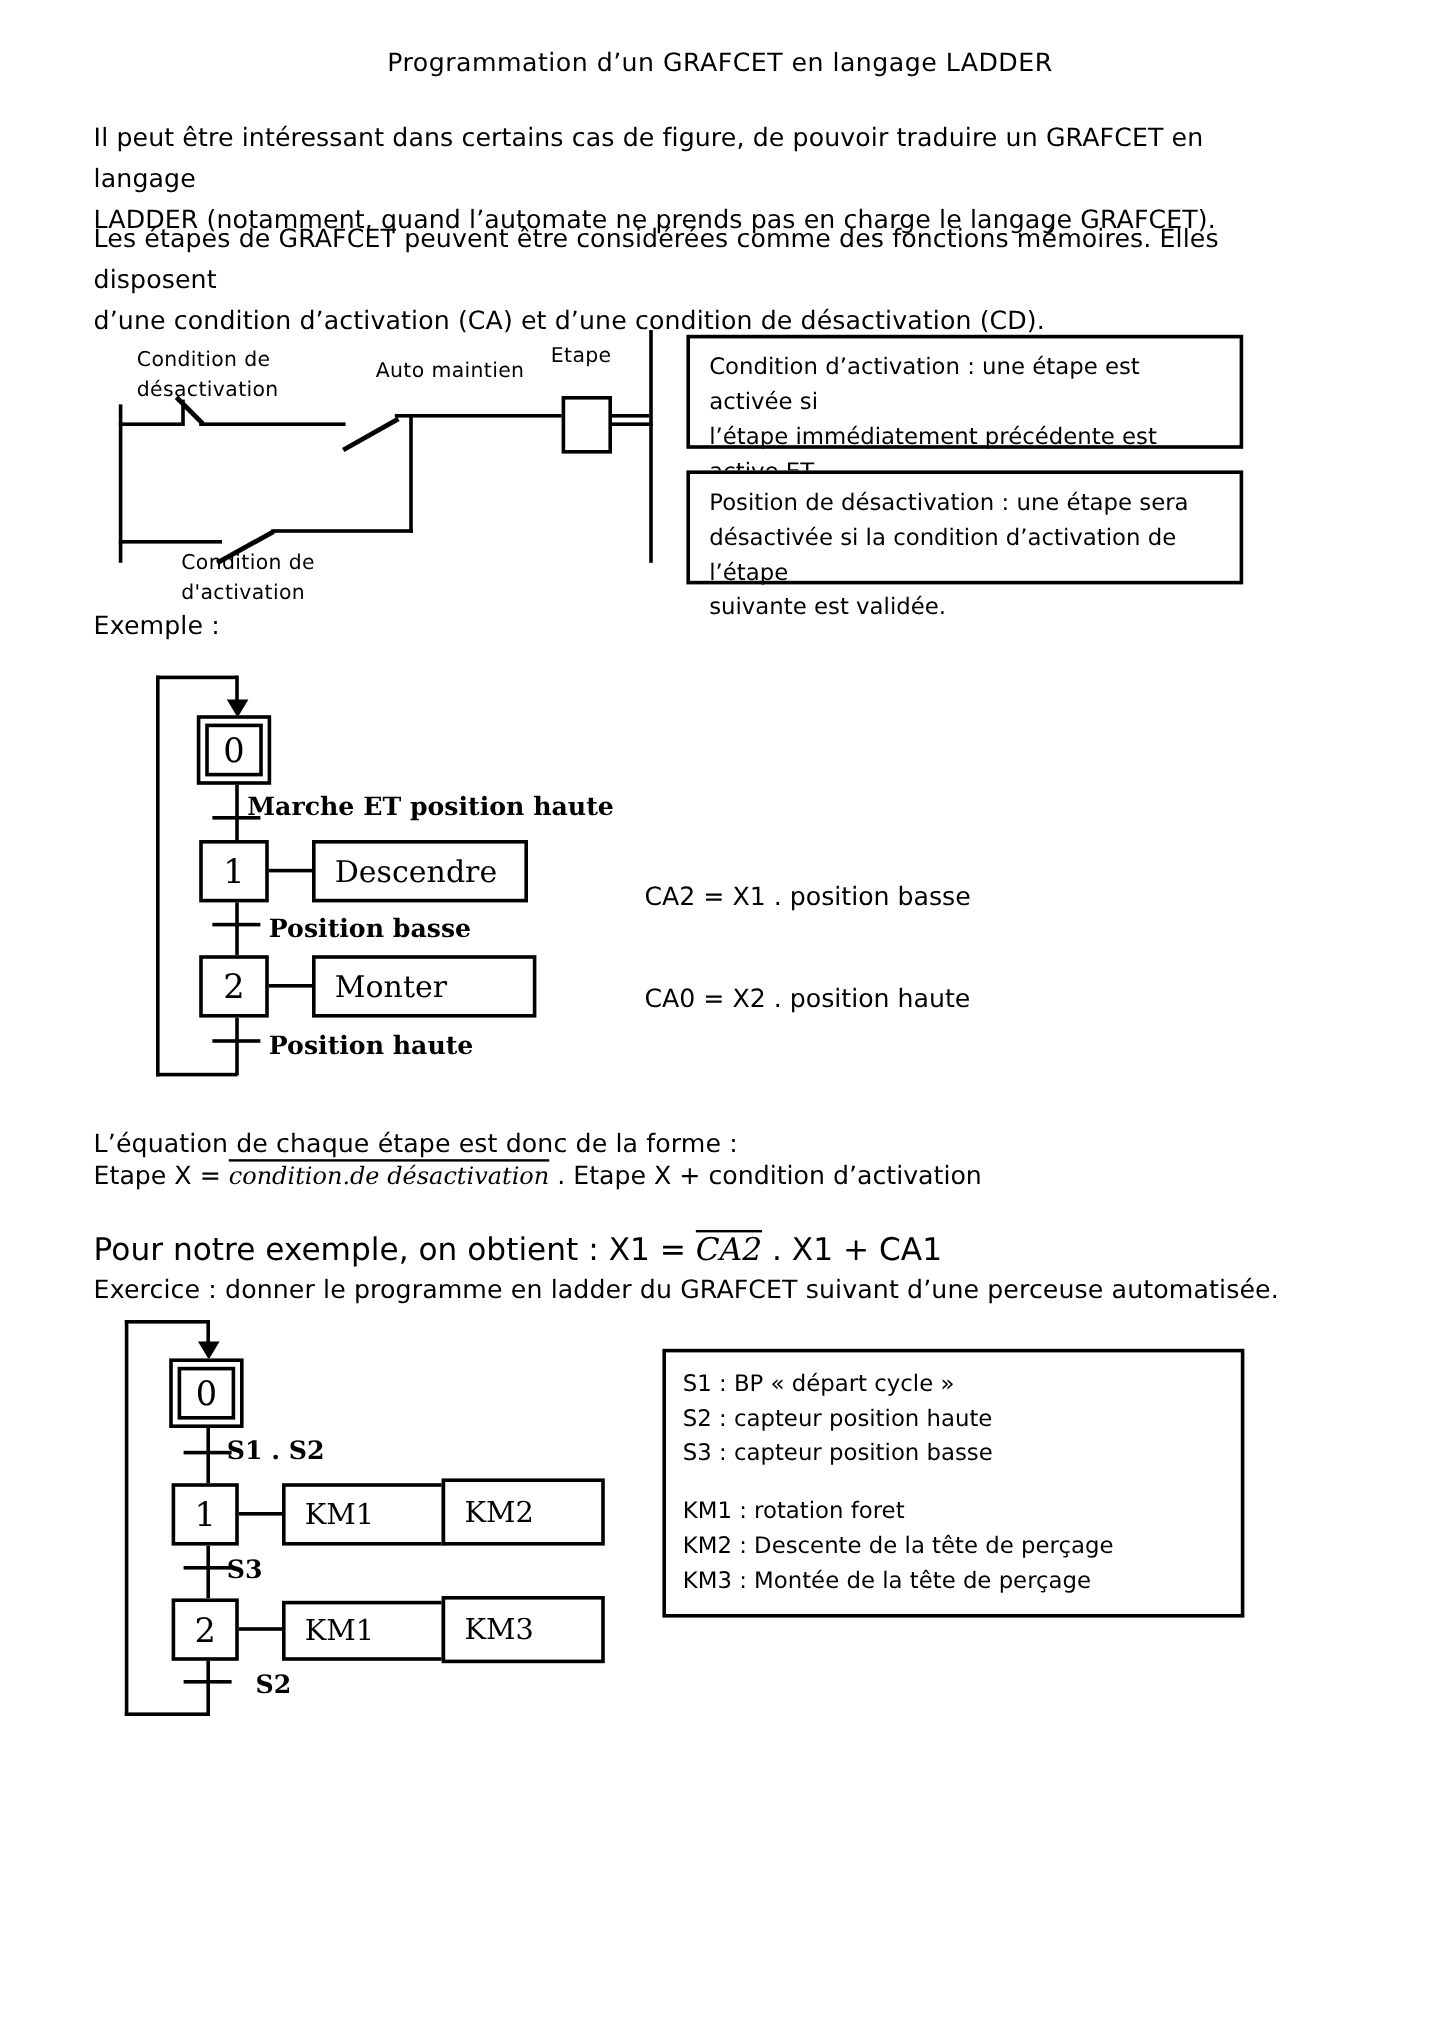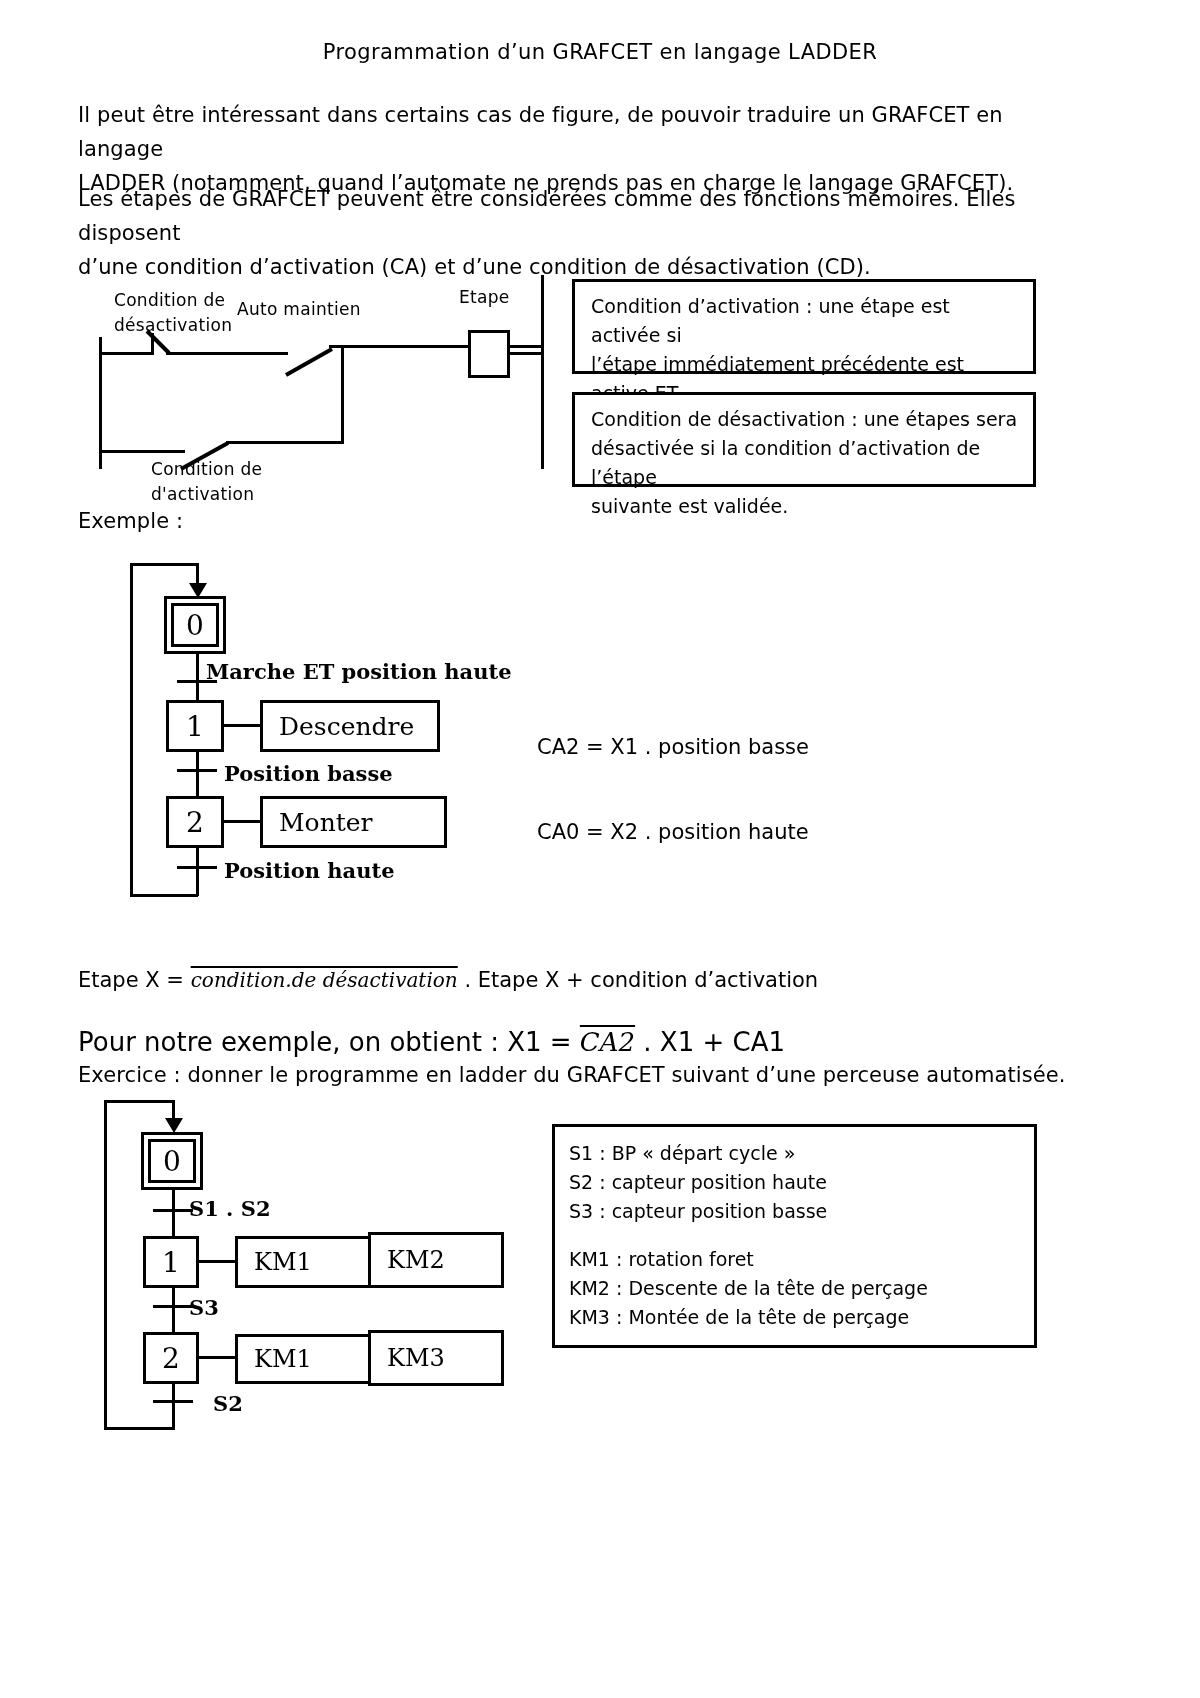--- a/index.html
+++ b/index.html
@@ -152,21 +152,21 @@
   <div class="para" style="left:78px; top:182px; width:960px;">Les étapes de GRAFCET peuvent être considérées comme des fonctions mémoires. Elles disposent
 d’une condition d’activation (CA) et d’une condition de désactivation (CD).</div>
 
   <div class="para" style="left:78px; top:98px; width:960px;">Il peut être intéressant dans certains cas de figure, de pouvoir traduire un GRAFCET en langage
 LADDER (notamment, quand l’automate ne prends pas en charge le langage GRAFCET).</div>
 
   <div>
 
     <div class="ladder-label" style="left:114px; top:288px; width:170px;">Condition de
 désactivation</div>
-    <div class="ladder-label" style="left:237px; top:297px; width:200px;">Auto maintien</div>
+    <div class="ladder-label" style="left:237px; top:297px; width:200px;text-align:right;">Auto maintien</div>
     <div class="ladder-label" style="left:459px; top:285px; width:120px;">Etape</div>
     <div class="ladder-label" style="left:151px; top:457px; width:180px;">Condition de
 d'activation</div>
 
     <div class="vline" style="left:99px; top:337px; height:132px;"></div>
 
     <div class="vline" style="left:541px; top:275px; height:194px;"></div>
 
     <div class="hline" style="left:99px; top:352px; width:52px;"></div>
 
@@ -191,21 +191,21 @@
       <line x1="3" y1="44" x2="50" y2="18" stroke="#000" stroke-width="4"></line>
     </svg>
     <div class="hline" style="left:226px; top:441px; width:118px;"></div>
 
     <div class="vline" style="left:341px; top:345px; height:99px;"></div>
   </div>
 
   <div class="callout" style="left:572px; top:279px; width:464px; height:95px;">Condition d’activation : une étape est activée si
 l’étape immédiatement précédente est active ET
 que la transition associée est perçage.</div>
-  <div class="callout" style="left:572px; top:392px; width:464px; height:95px;">Condition de désactivation : une étapes sera
+  <div class="callout" style="left:572px; top:392px; width:464px; height:95px;">Position de désactivation : une étape sera
 désactivée si la condition d’activation de l’étape
 suivante est validée.</div>
 
   <div class="para" style="left:78px; top:504px;">Exemple :</div>
 
   <div>
 
     <div class="hline" style="left:130px; top:563px; width:68px;"></div>
     <div class="vline" style="left:130px; top:563px; height:334px;"></div>
     <div class="hline" style="left:130px; top:894px; width:68px;"></div>
@@ -242,20 +242,21 @@
     </div>
 
     <div class="vline" style="left:196px; top:848px; height:48px;"></div>
     <div class="hline" style="left:177px; top:866px; width:40px;"></div>
     <div class="trans-label" style="left:224px; top:858px;">Position haute</div>
   </div>
 
   <div class="eq-label" style="left:537px; top:735px;">CA2 = X1 . position basse</div>
   <div class="eq-label" style="left:537px; top:820px;">CA0 = X2 . position haute</div>
 
+  <div class="para" style="left:78px; top:936px;">L’équation de chaque étape est donc de la forme :</div>
 
   <div class="abs" style="left:78px; top:968px; font-size:21px; font-family:'DejaVu Sans',sans-serif; white-space:nowrap;">
     <span>Etape X = </span><span class="ital-serif">condition.de désactivation</span><span> . Etape X + condition d’activation</span>
   </div>
 
   <div class="abs" style="left:78px; top:1027px; font-size:26px; font-family:'DejaVu Sans',sans-serif; white-space:nowrap;">
     <span>Pour notre exemple, on obtient : X1 = </span><span class="ital-ca">CA2</span><span> . X1 + CA1</span>
   </div>
 
   <div class="para" style="left:78px; top:1058px;">Exercice : donner le programme en ladder du GRAFCET suivant d’une perceuse automatisée.</div>

